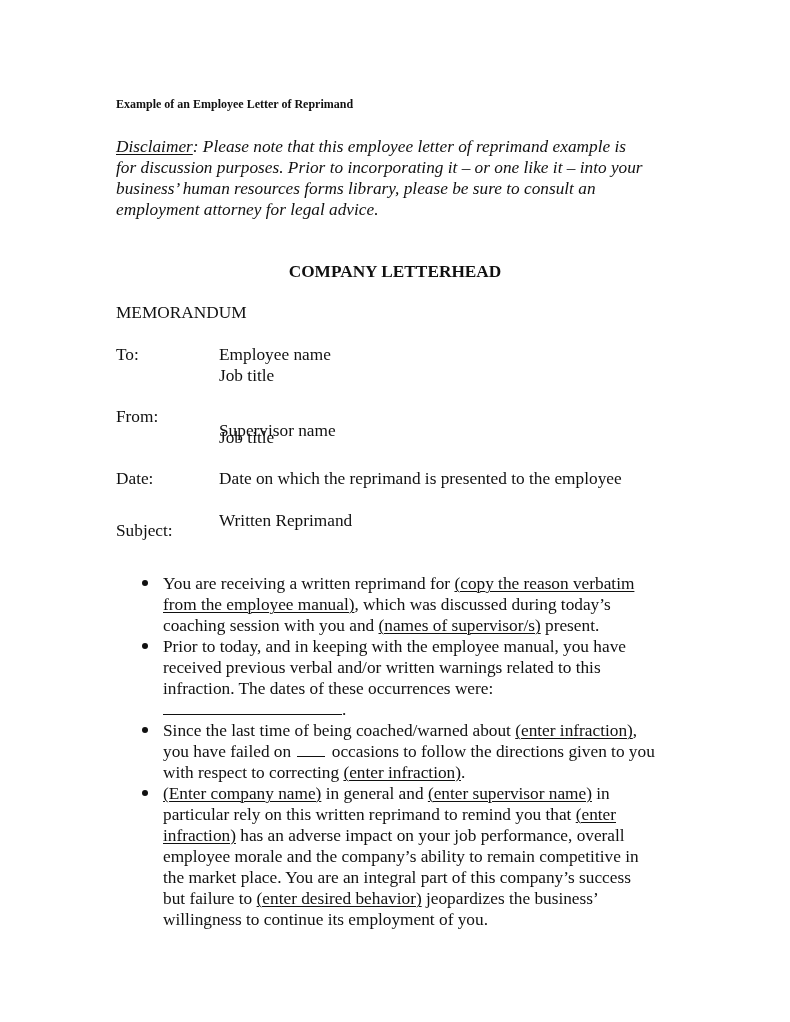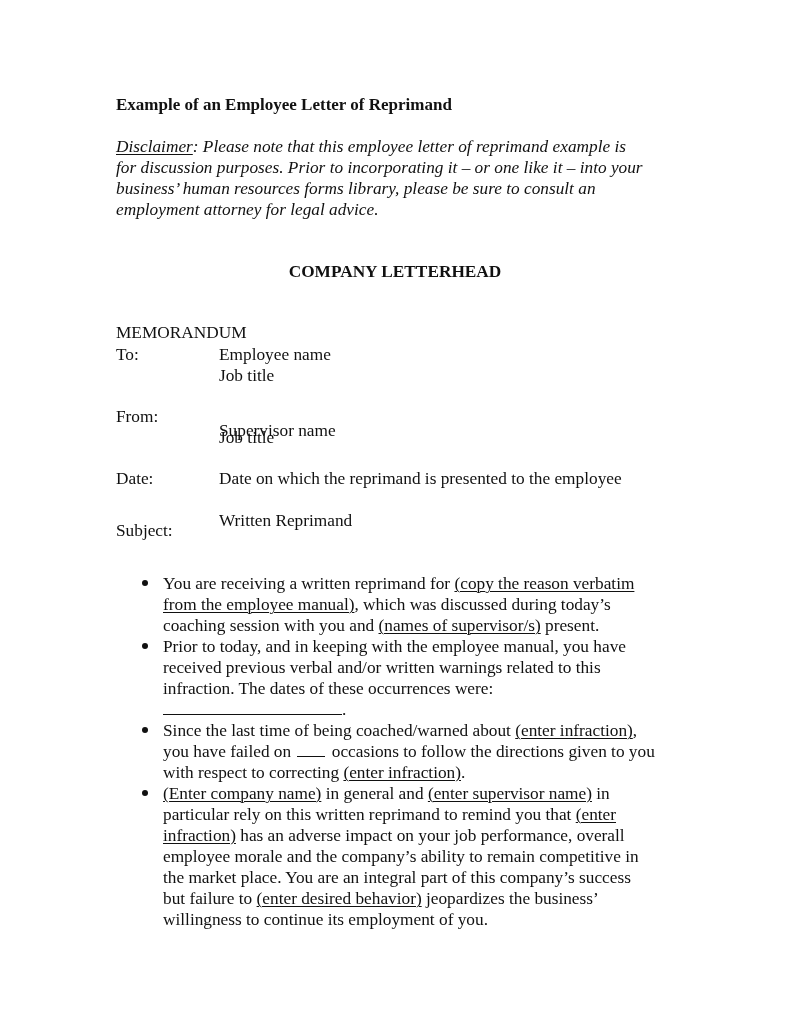--- a/index.html
+++ b/index.html
@@ -4,26 +4,26 @@
 <style>
   html, body { margin: 0; padding: 0; background: #ffffff; }
   body {
     width: 790px; height: 1022px; position: relative; overflow: hidden;
     font-family: "Liberation Serif", "DejaVu Serif", serif;
     color: #111111;
     font-size: 17.3px;
     line-height: 21px;
   }
   .abs { position: absolute; white-space: nowrap; }
-  .title { left: 116px; top: 94px; font-weight: bold; font-size: 17px; }
+  .title { left: 116px; top: 94px; font-weight: bold; font-size: 12px; }
   .disclaimer { left: 116px; top: 136px; font-style: italic; line-height: 21px; }
   .disclaimer .line { display: block; white-space: nowrap; }
   .u { text-decoration: underline; text-underline-offset: 2px; text-decoration-thickness: 1px; }
   .letterhead { left: 0; width: 790px; top: 261px; text-align: center; font-weight: bold; font-family: Liberation Serif, serif; }
-  .memo { left: 116px; top: 302px; margin-top: 20px; }
+  .memo { left: 116px; top: 302px; }
   .field-label { left: 116px; }
   .field-value { left: 209px; margin-left: 10px; }
   .bullets { left: 0; top: 573px; width: 790px; }
   .bullet-item { position: relative; padding-left: 163px; }
   .bullet-item .dot {
     position: absolute; left: 142px; top: 7px;
     width: 6px; height: 6px; border-radius: 50%; background: #111111;
   }
   .bullet-item .line { display: block; white-space: nowrap; }
   .blank-long { display: inline-block; width: 179px; border-bottom: 1px solid #111; height: 15px; vertical-align: baseline; }

